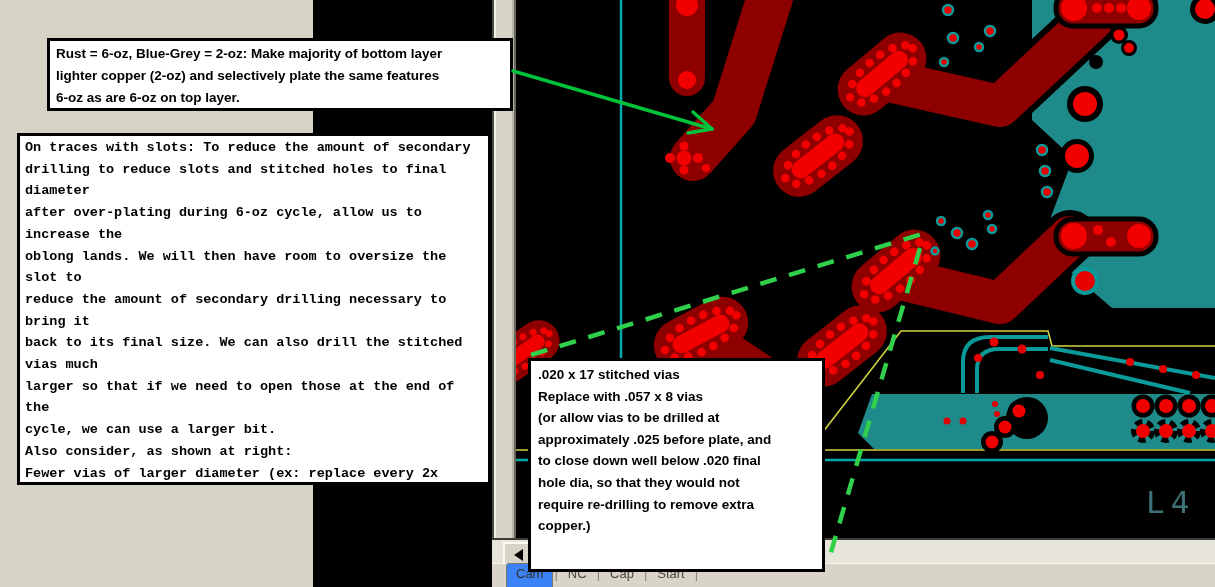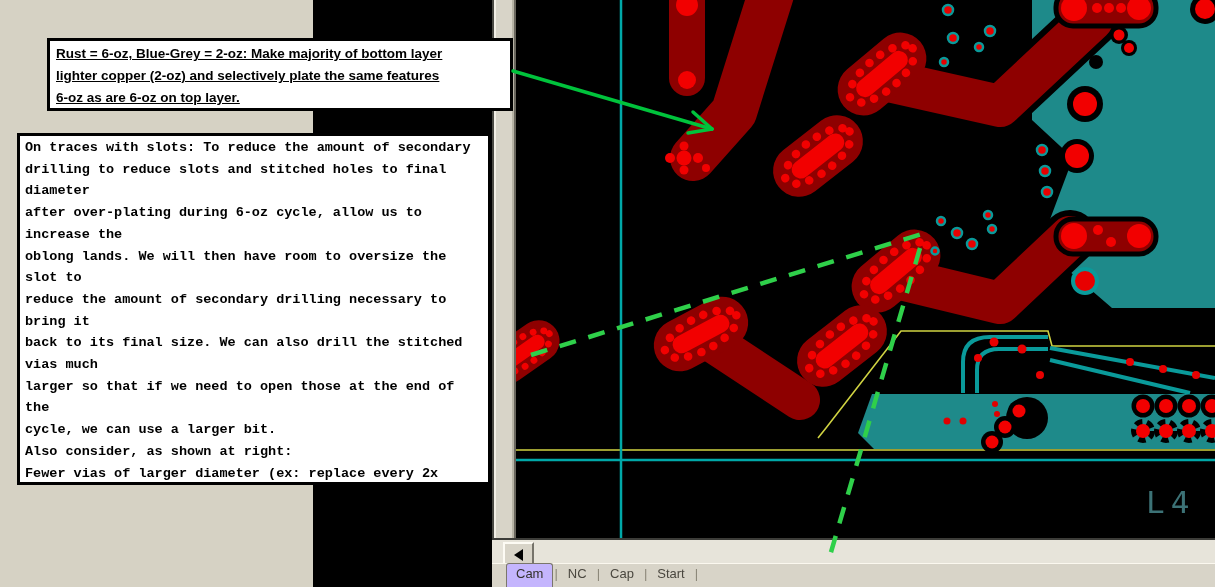--- a/index.html
+++ b/index.html
@@ -31,30 +31,30 @@
   .tri{width:0;height:0;border-top:6px solid transparent;border-bottom:6px solid transparent;border-right:9px solid #000;}
   
   .tabbar{
     position:absolute;left:492px;top:563px;width:723px;height:24px;
     background:#d8d4c8;border-top:1px solid #fbf8ef;
     display:flex;align-items:flex-end;padding-left:14px;box-sizing:border-box;
     font-size:13px;color:#4a473f;
   }
   .tab{padding:3px 9px 6px 9px;line-height:14px;}
   .tab.active{
-    background:#c4b5fd;border:1px solid #7a766c;border-bottom:none;
+    background:#3b82f6;border:1px solid #7a766c;border-bottom:none;
     border-radius:3px 3px 0 0;color:#33312c;
   }
   .tabsep{padding:3px 1px 6px 1px;color:#8a8678;}
   
   .note{
     position:absolute;background:#fff;border:3px solid #000;box-sizing:border-box;
     color:#000;font-weight:bold;white-space:pre-line;overflow:hidden;
   }
-  .note1{left:47px;top:38px;width:466px;height:73px;font-size:13.5px;line-height:22px;padding:2px 6px;text-decoration:underline;}
+  .note1{left:47px;top:38px;width:466px;height:73px;font-size:13.5px;line-height:22px;padding:2px 6px;}
   .note2{left:17px;top:133px;width:474px;height:352px;font-size:13.5px;line-height:21.7px;padding:1px 5px;font-family:Liberation Mono, monospace;}
   .note3{left:528px;top:358px;width:297px;height:214px;font-size:13.5px;line-height:21.6px;padding:3px 7px;}
   
   .overlay{position:absolute;left:0;top:0;width:1215px;height:587px;pointer-events:none;}
 </style>
 </head>
 <body>
 
 <div class="stage">
 
@@ -253,20 +253,28 @@
 larger so that if we need to open those at the end of the
 cycle, we can use a larger bit.
 Also consider, as shown at right:
 Fewer vias of larger diameter (ex: replace every 2x .020s with
 1x .060.)
 Suggest increasing land size wherever there are smaller holes
 in the 6-oz areas, so that the hole diameters can be increased.
 Or: Allow holes to be plated below the final diameters
 currently shown on drawing, so that re-drill at end of process
 is not necessary.</div>
+  <div class="note note3">.020 x 17 stitched vias
+Replace with .057 x 8 vias
+(or allow vias to be drilled at
+approximately .025 before plate, and
+to close down well below .020 final
+hole dia, so that they would not
+require re-drilling to remove extra
+copper.)</div>
 
   <svg class="overlay" viewBox="0 0 1215 587" xmlns="http://www.w3.org/2000/svg">
     <g stroke="#00c33c" stroke-width="3.5" stroke-linecap="round" fill="none">
       <line x1="513" y1="71" x2="712" y2="129"></line>
       <line x1="712" y1="129" x2="688" y2="133"></line>
       <line x1="712" y1="129" x2="693" y2="112"></line>
     </g>
     <g stroke="#2fd04a" stroke-width="4.5" stroke-dasharray="17 13" fill="none">
       <line x1="531" y1="355" x2="928" y2="232"></line>
       <line x1="920" y1="248" x2="829" y2="559"></line>

